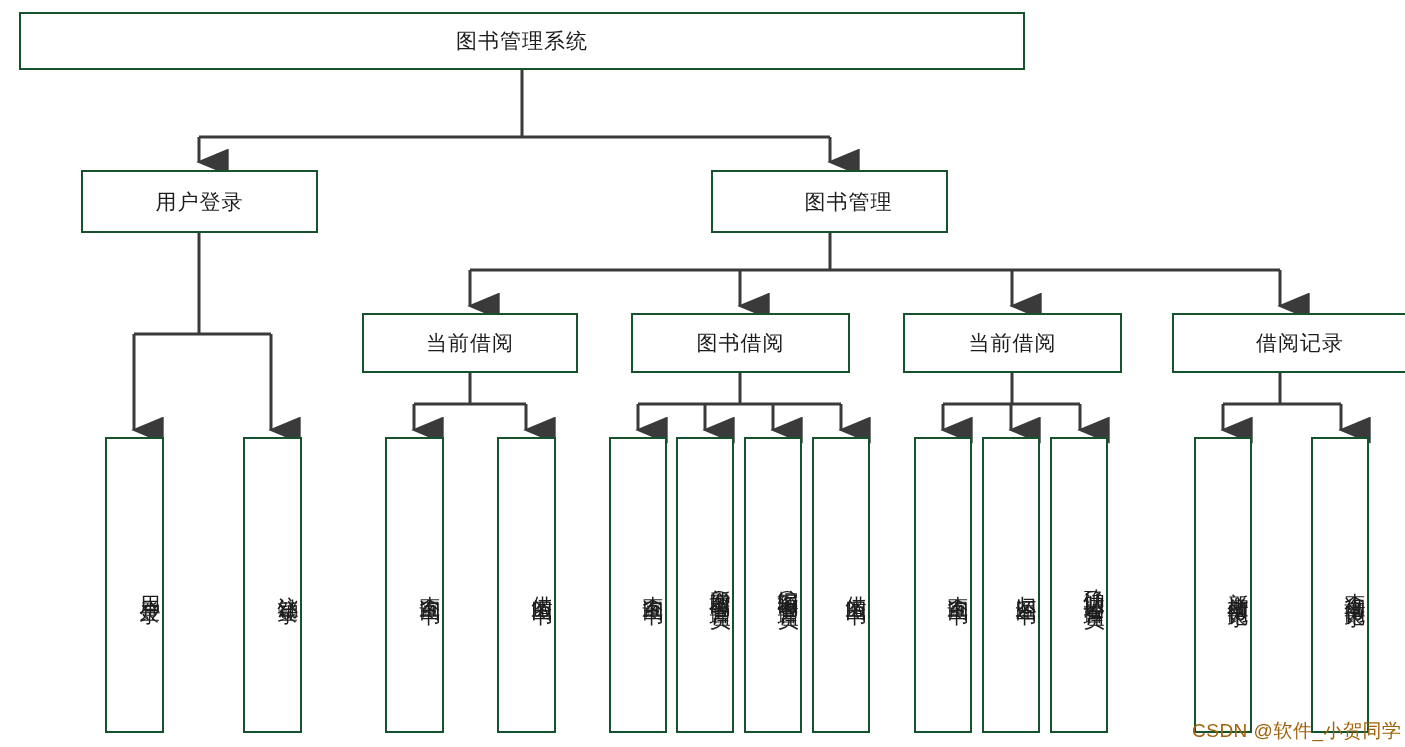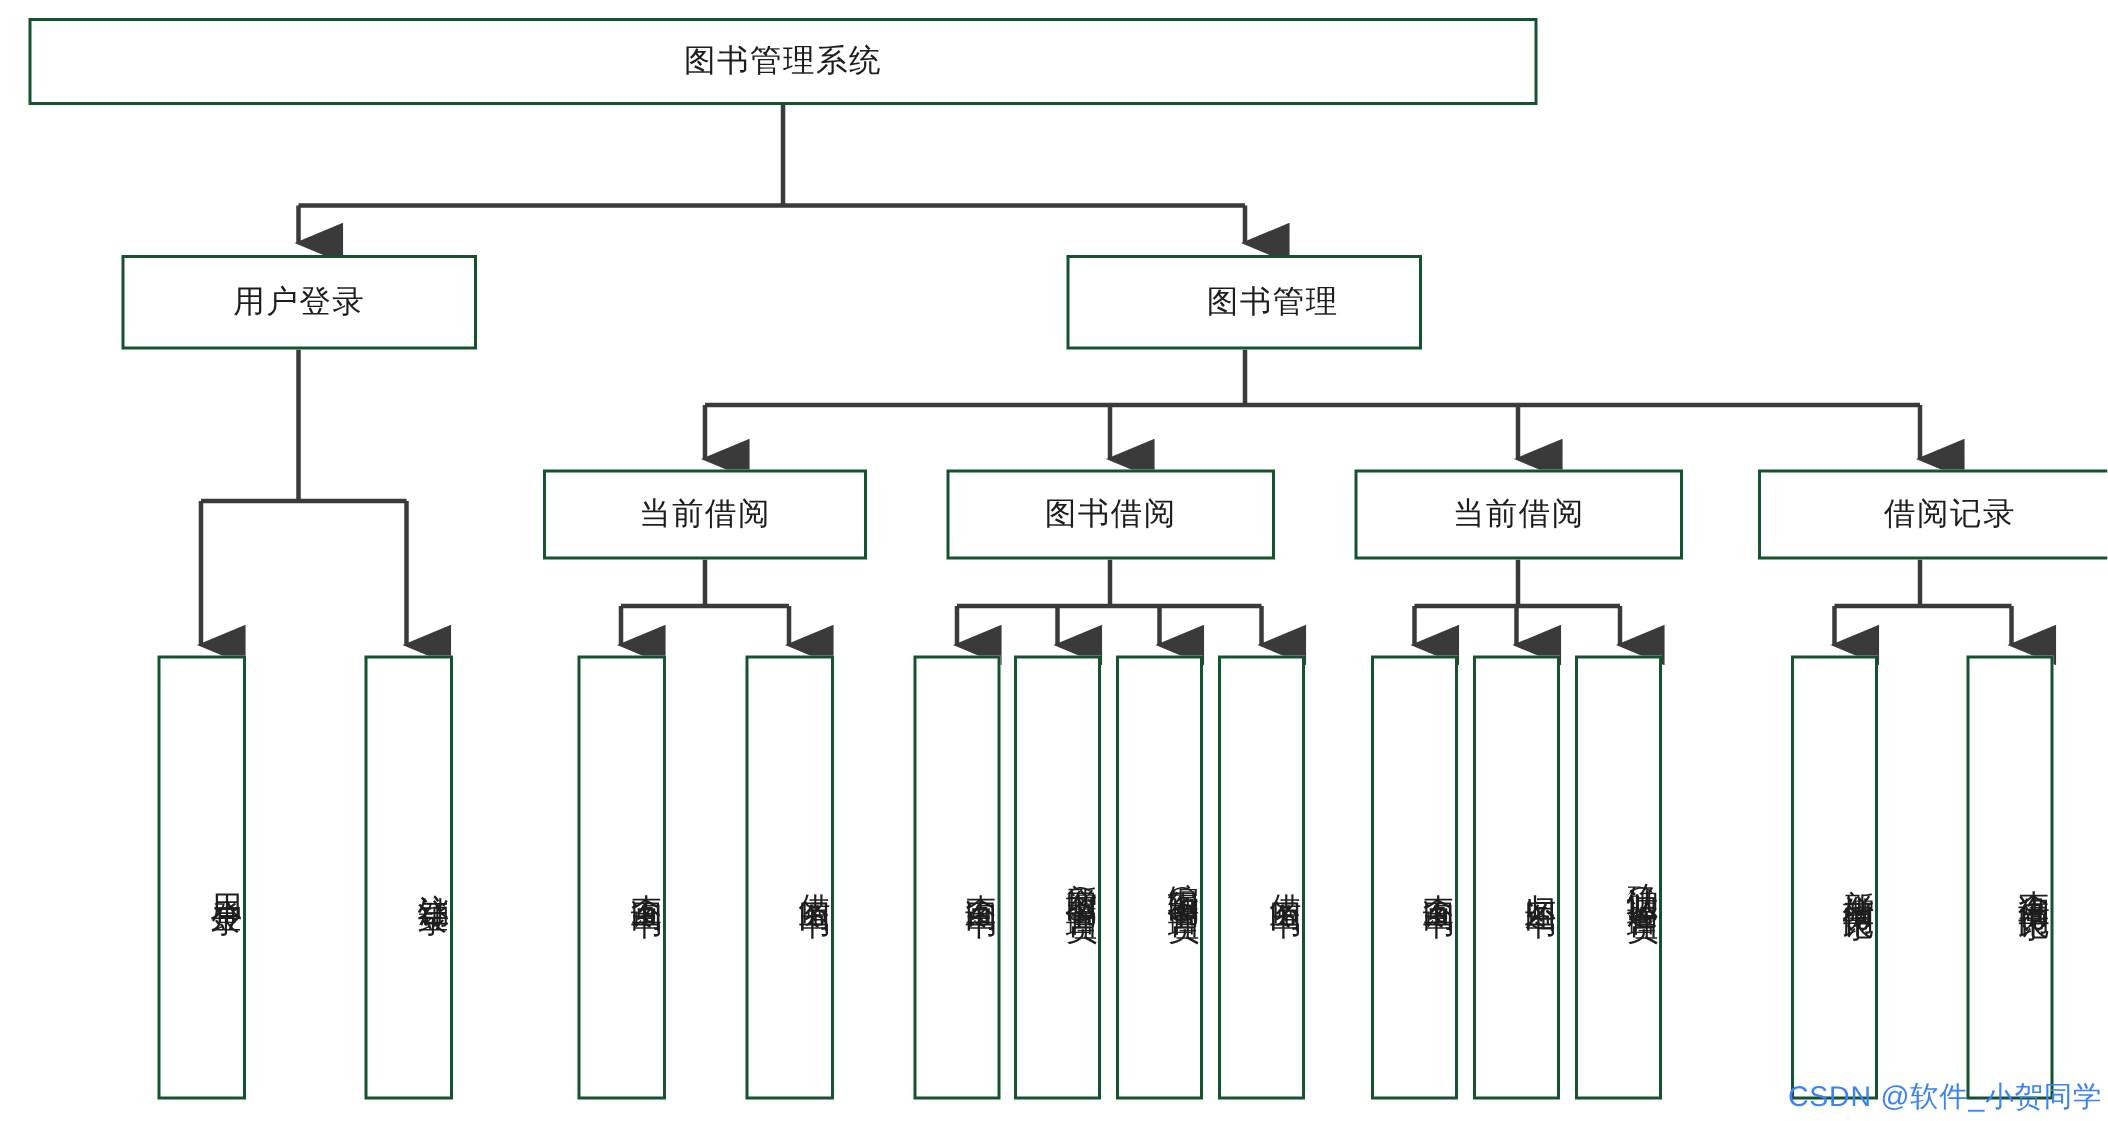--- a/index.html
+++ b/index.html
@@ -51,21 +51,21 @@
     padding-top: 4px;
     padding-bottom: 4px;
     align-items: flex-start;
     justify-content: center;
   }
   .node.vert > span {
     display: block;
   }
   .watermark {
     position: absolute;
-    color: #3b82f6;
+    color: #a16207;
     font-size: 19px;
     letter-spacing: 0.5px;
     white-space: nowrap;
     user-select: none;
   }
 </style>
 </head>
 <body>
 
 <div id="canvas">

